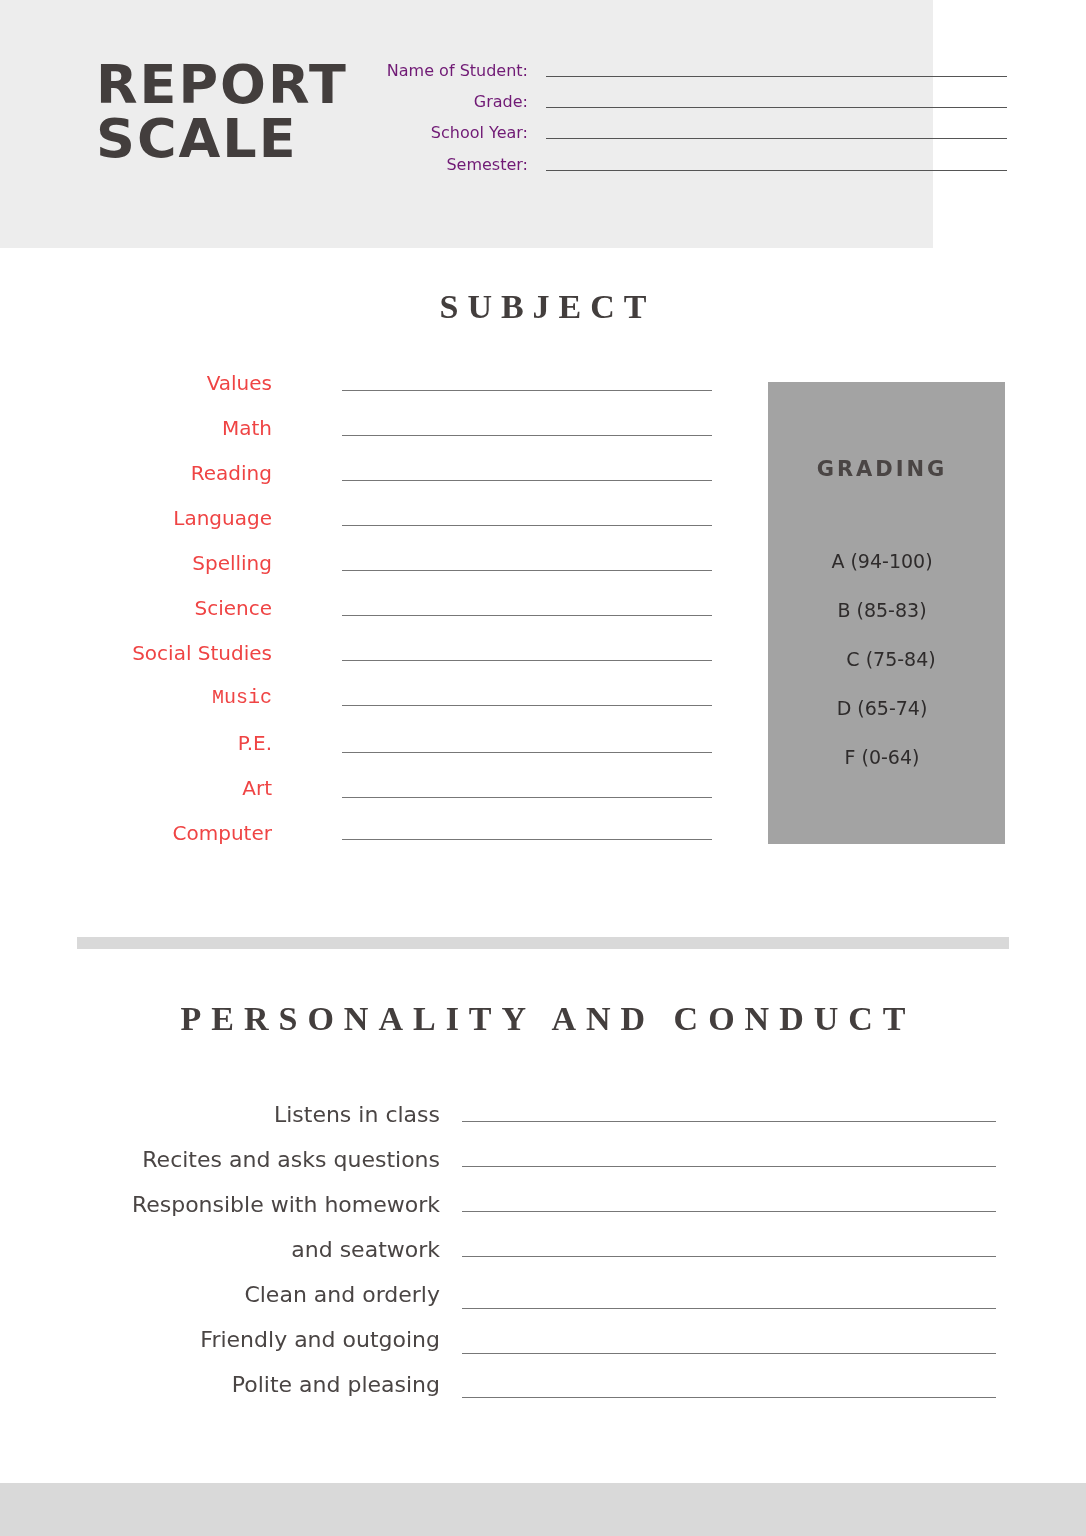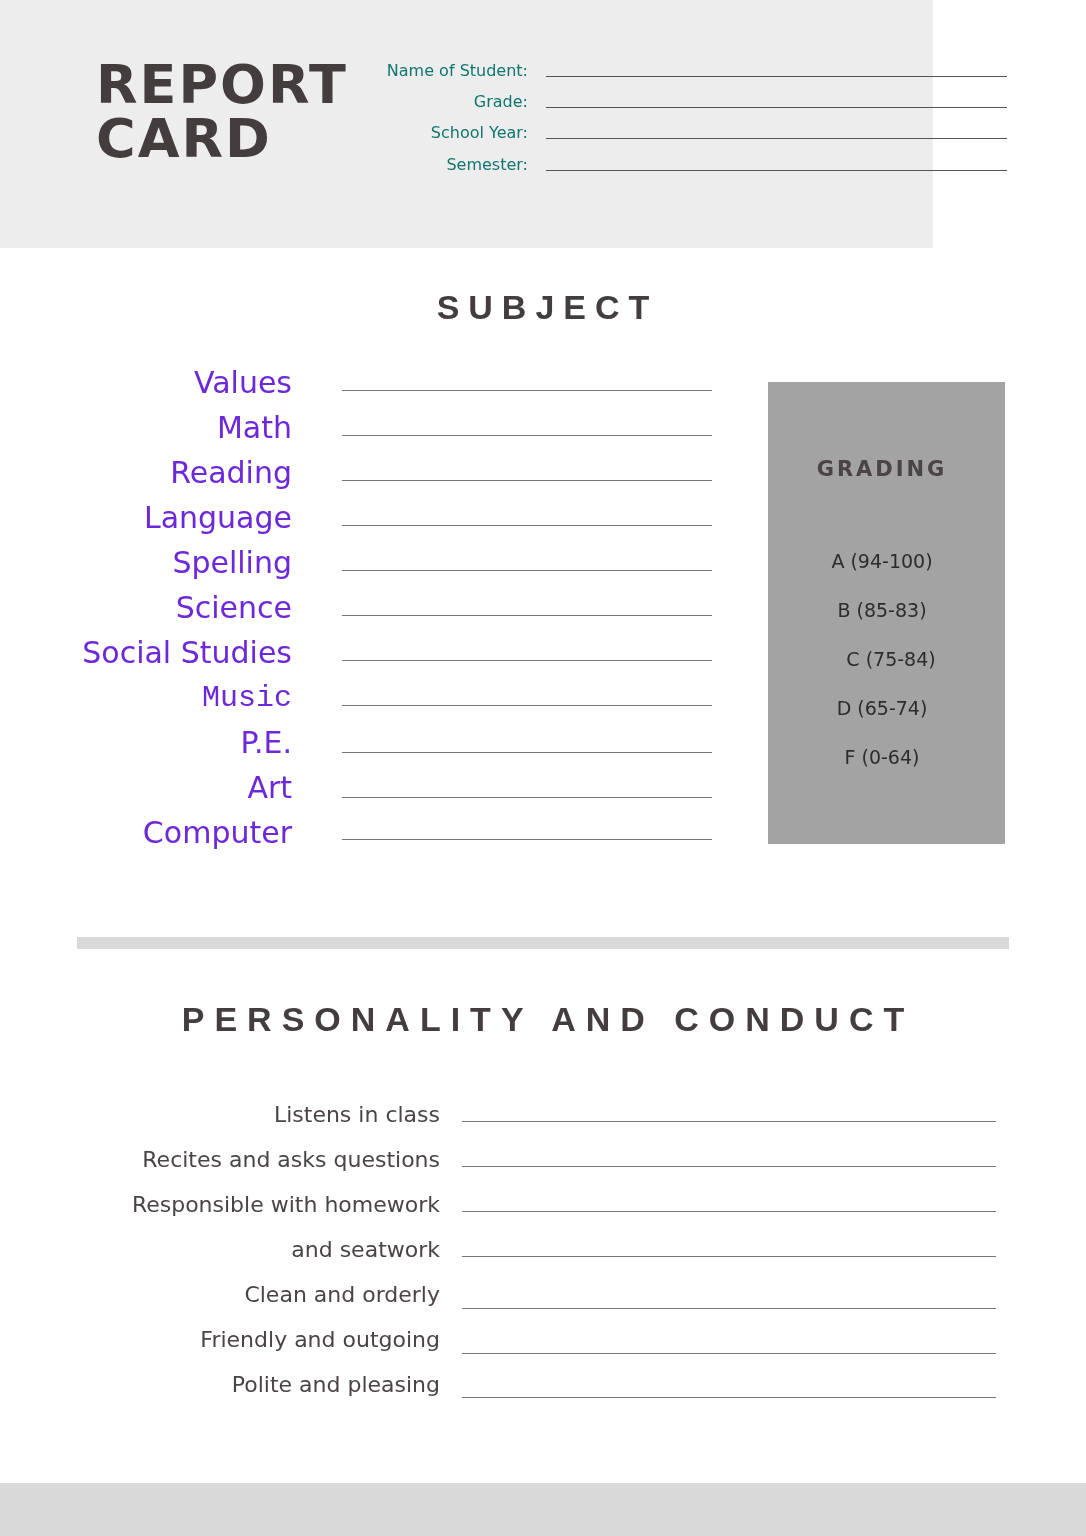--- a/index.html
+++ b/index.html
@@ -16,40 +16,40 @@
       font-size: 54px; line-height: 54px; letter-spacing: 2px;
       color: #433e3d;
     }
     .title div { height: 54px; }
 
     .info-row {
       position: absolute; left: 340px; width: 670px; height: 24px;
     }
     .info-label {
       position: absolute; right: 482px; top: 0;
-      font-family: "DejaVu Sans", sans-serif; font-size: 16px; color: #0f766e;
+      font-family: "DejaVu Sans", sans-serif; font-size: 16px; color: #701a75;
       white-space: nowrap; line-height: 22px;
     }
     .info-line {
       position: absolute; left: 206px; top: 16px; width: 461px; height: 0;
       border-top: 1.5px solid #555;
     }
 
     .section-title {
       position: absolute; left: 0; width: 1086px; text-align: center;
-      font-family: Liberation Sans, sans-serif; font-weight: bold;
+      font-family: Liberation Serif, serif; font-weight: bold;
       color: #433e3d;
     }
     .subject-title { top: 288px; font-size: 34px; letter-spacing: 9px; padding-left: 9px; }
     .conduct-title { top: 1000px; font-size: 34px; letter-spacing: 10px; padding-left: 10px; }
 
     .subject-row { position: absolute; left: 0; width: 720px; height: 30px; }
     .subject-label {
-      position: absolute; right: 428px; top: 0;
-      font-size: 30px; line-height: 30px; color: #6d28d9; white-space: nowrap;
+      position: absolute; right: 448px; top: 0;
+      font-size: 20px; line-height: 30px; color: #ef4444; white-space: nowrap;
     }
     .subject-line {
       position: absolute; left: 342px; top: 22px; width: 370px;
       border-top: 1.5px solid #777;
     }
 
     .grading-box {
       position: absolute; left: 768px; top: 382px; width: 237px; height: 462px;
       background: #a3a3a3;
     }
@@ -82,21 +82,21 @@
       position: absolute; left: 0; top: 1483px; width: 1086px; height: 53px;
       background: #d9d9d9;
     }
   </style>
 </head>
 <body>
 
 <div class="header">
   <div class="title">
     <div>REPORT</div>
-    <div>CARD</div>
+    <div>SCALE</div>
   </div>
 
   <div class="info-row" style="top:60px;">
     <span class="info-label">Name of Student:</span>
     <div class="info-line"></div>
   </div>
   <div class="info-row" style="top:91px;">
     <span class="info-label">Grade:</span>
     <div class="info-line"></div>
   </div>

